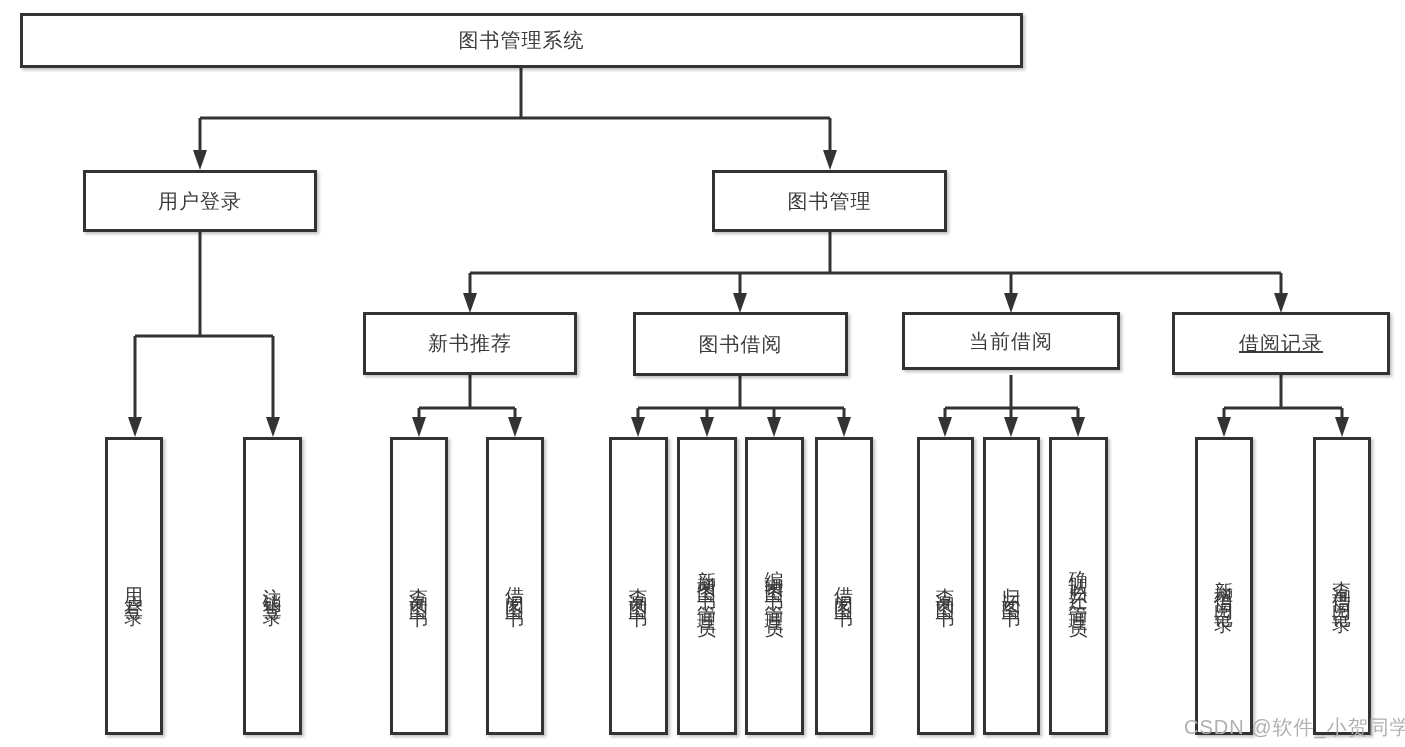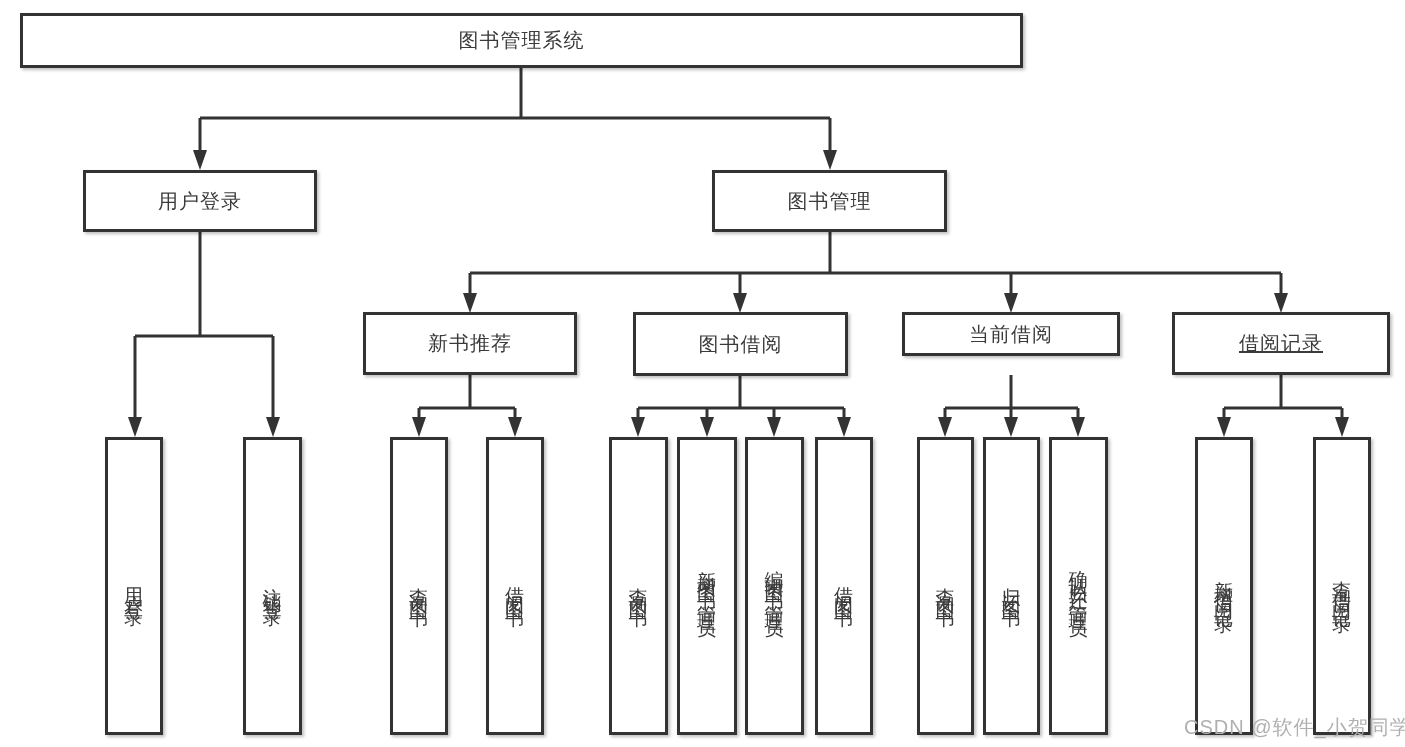--- a/index.html
+++ b/index.html
@@ -137,21 +137,21 @@
     </g>
   </svg>
 
   <div class="node box-h" style="left:20px; top:13px; width:1003px; height:55px;">图书管理系统</div>
 
   <div class="node box-h" style="left:83px; top:170px; width:234px; height:62px;">用户登录</div>
   <div class="node box-h" style="left:363px; top:312px; width:214px; height:63px;">新书推荐</div>
 
   <div class="node box-h" style="left:712px; top:170px; width:235px; height:62px;">图书管理</div>
   <div class="node box-h" style="left:633px; top:312px; width:215px; height:64px;">图书借阅</div>
-  <div class="node box-h" style="left:902px; top:312px; width:218px; height:44px;">当前借阅</div>
+  <div class="node box-h" style="left:902px; top:312px; width:218px; height:58px;">当前借阅</div>
   <div class="node box-h" style="left:1172px; top:312px; width:218px; height:63px;text-decoration:underline;">借阅记录</div>
 
   <div class="node box-v" style="left:105px; top:437px; width:58px; height:298px;">
     <span>用户登录</span>
   </div>
   <div class="node box-v" style="left:243px; top:437px; width:59px; height:298px;">
     <span>注销登录</span>
   </div>
 
   <div class="node box-v" style="left:390px; top:437px; width:58px; height:298px;">

